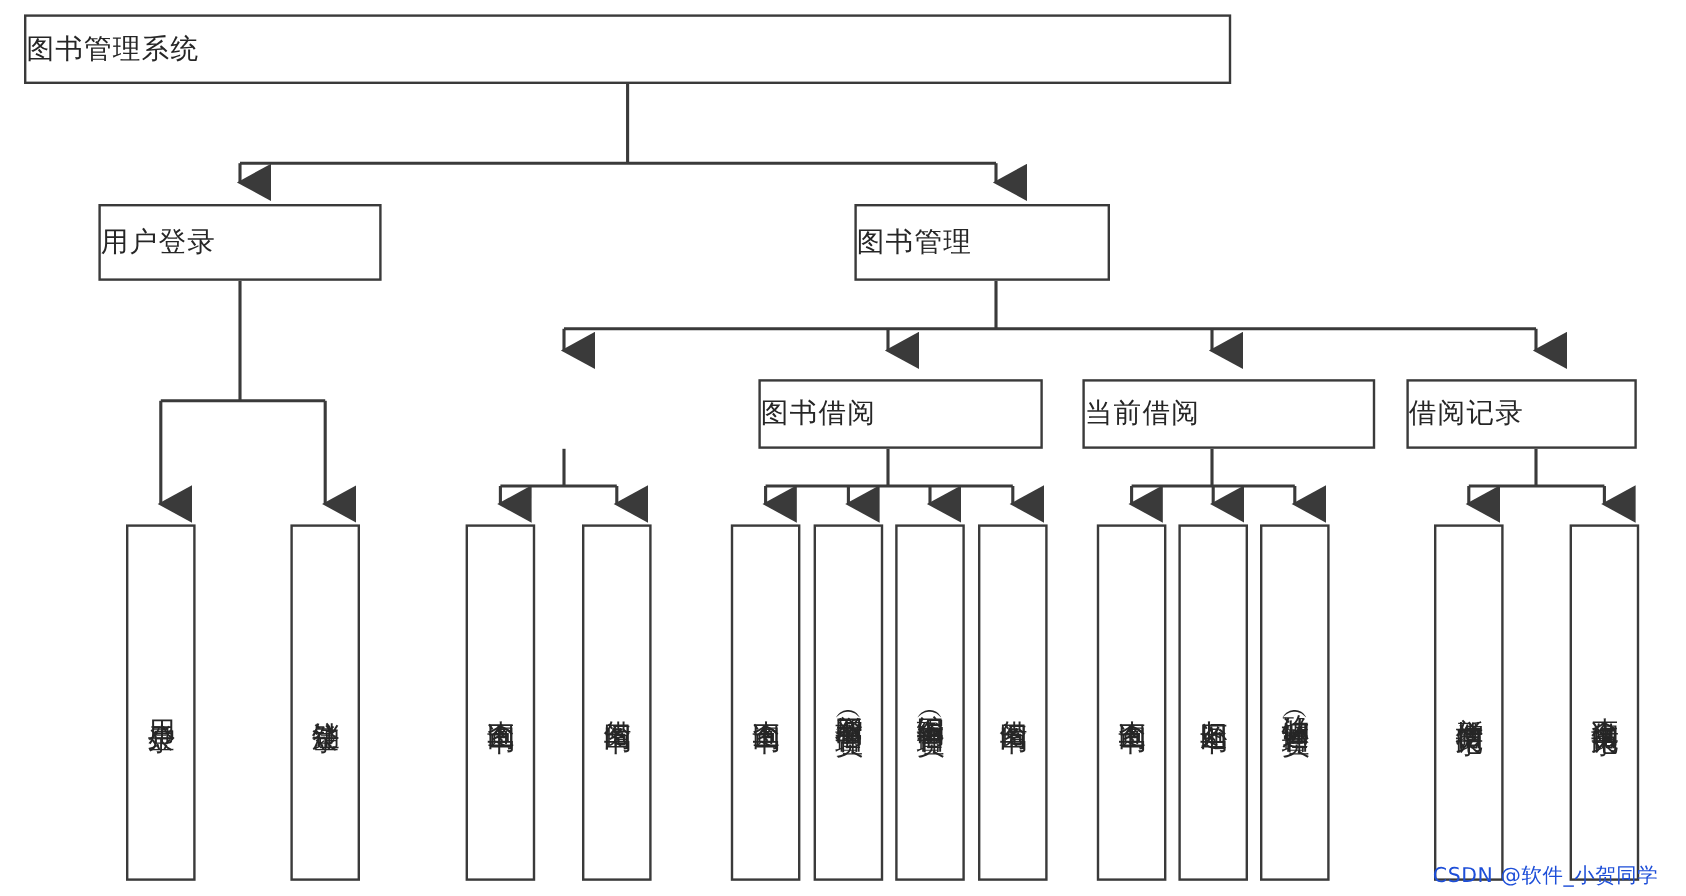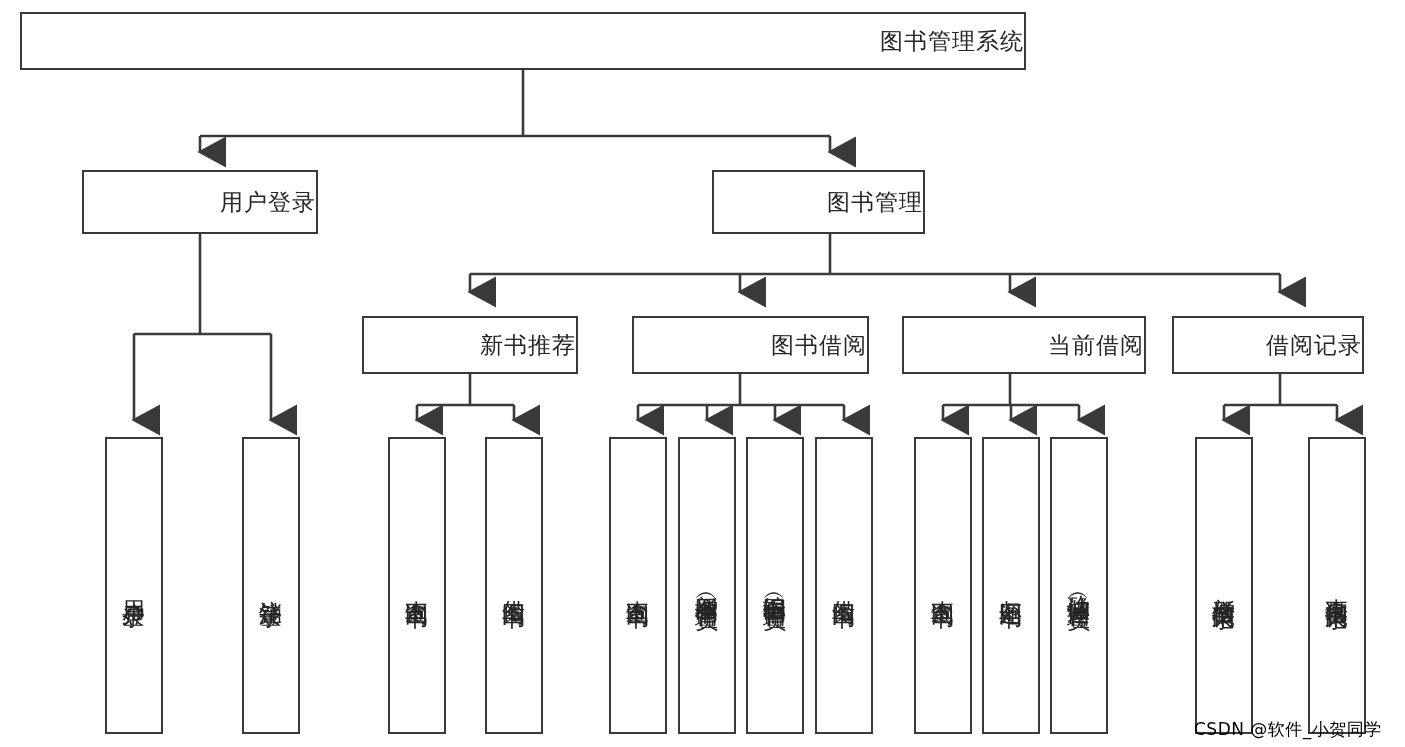--- a/index.html
+++ b/index.html
@@ -26,21 +26,21 @@
     height: 747px;
     pointer-events: none;
   }
   .node {
     position: absolute;
     box-sizing: border-box;
     background: #ffffff;
     border: 2px solid #3a3a3a;
     display: flex;
     align-items: center;
-    justify-content: flex-end;
+    justify-content: flex-start;
     color: #262626;
   }
   .node-h {
     font-size: 23px;
     letter-spacing: 1px;
     line-height: 1;
     white-space: nowrap;
   }
   .node-root .node-label,
   .node-h .node-label {
@@ -59,21 +59,21 @@
   }
   .node-v .node-label {
     writing-mode: vertical-rl;
     text-orientation: upright;
     display: block;
     text-align: center;
   }
   .watermark {
     position: absolute;
     font-size: 17px;
-    color: #000000;
+    color: #1d4ed8;
     white-space: nowrap;
     letter-spacing: 0.5px;
     user-select: none;
   }
 </style>
 </head>
 <body>
 
 <div id="diagram-root">
 
@@ -132,23 +132,20 @@
   </div>
 
   <div class="node node-h" style="left:82px; top:170px; width:236px; height:64px;">
     <span class="node-label">用户登录</span>
   </div>
 
   <div class="node node-h" style="left:712px; top:170px; width:213px; height:64px;">
     <span class="node-label">图书管理</span>
   </div>
 
-  <div class="node node-h" style="left:362px; top:316px; width:216px; height:58px;">
-    <span class="node-label">新书推荐</span>
-  </div>
 
   <div class="node node-h" style="left:632px; top:316px; width:237px; height:58px;">
     <span class="node-label">图书借阅</span>
   </div>
 
   <div class="node node-h" style="left:902px; top:316px; width:244px; height:58px;">
     <span class="node-label">当前借阅</span>
   </div>
 
   <div class="node node-h" style="left:1172px; top:316px; width:192px; height:58px;">

